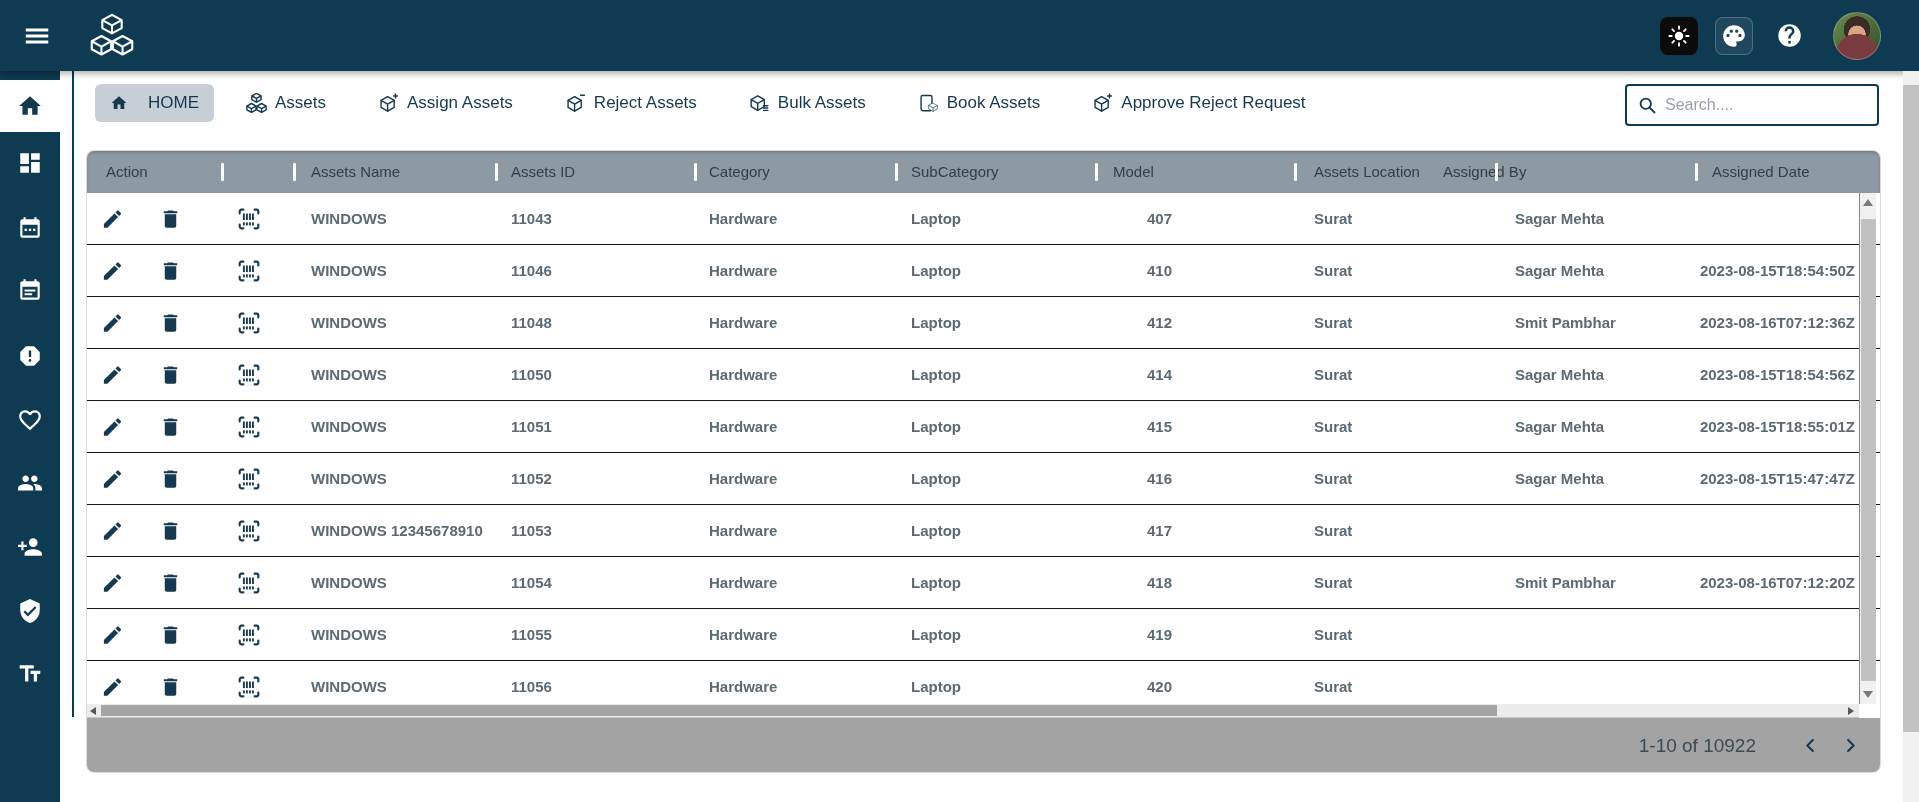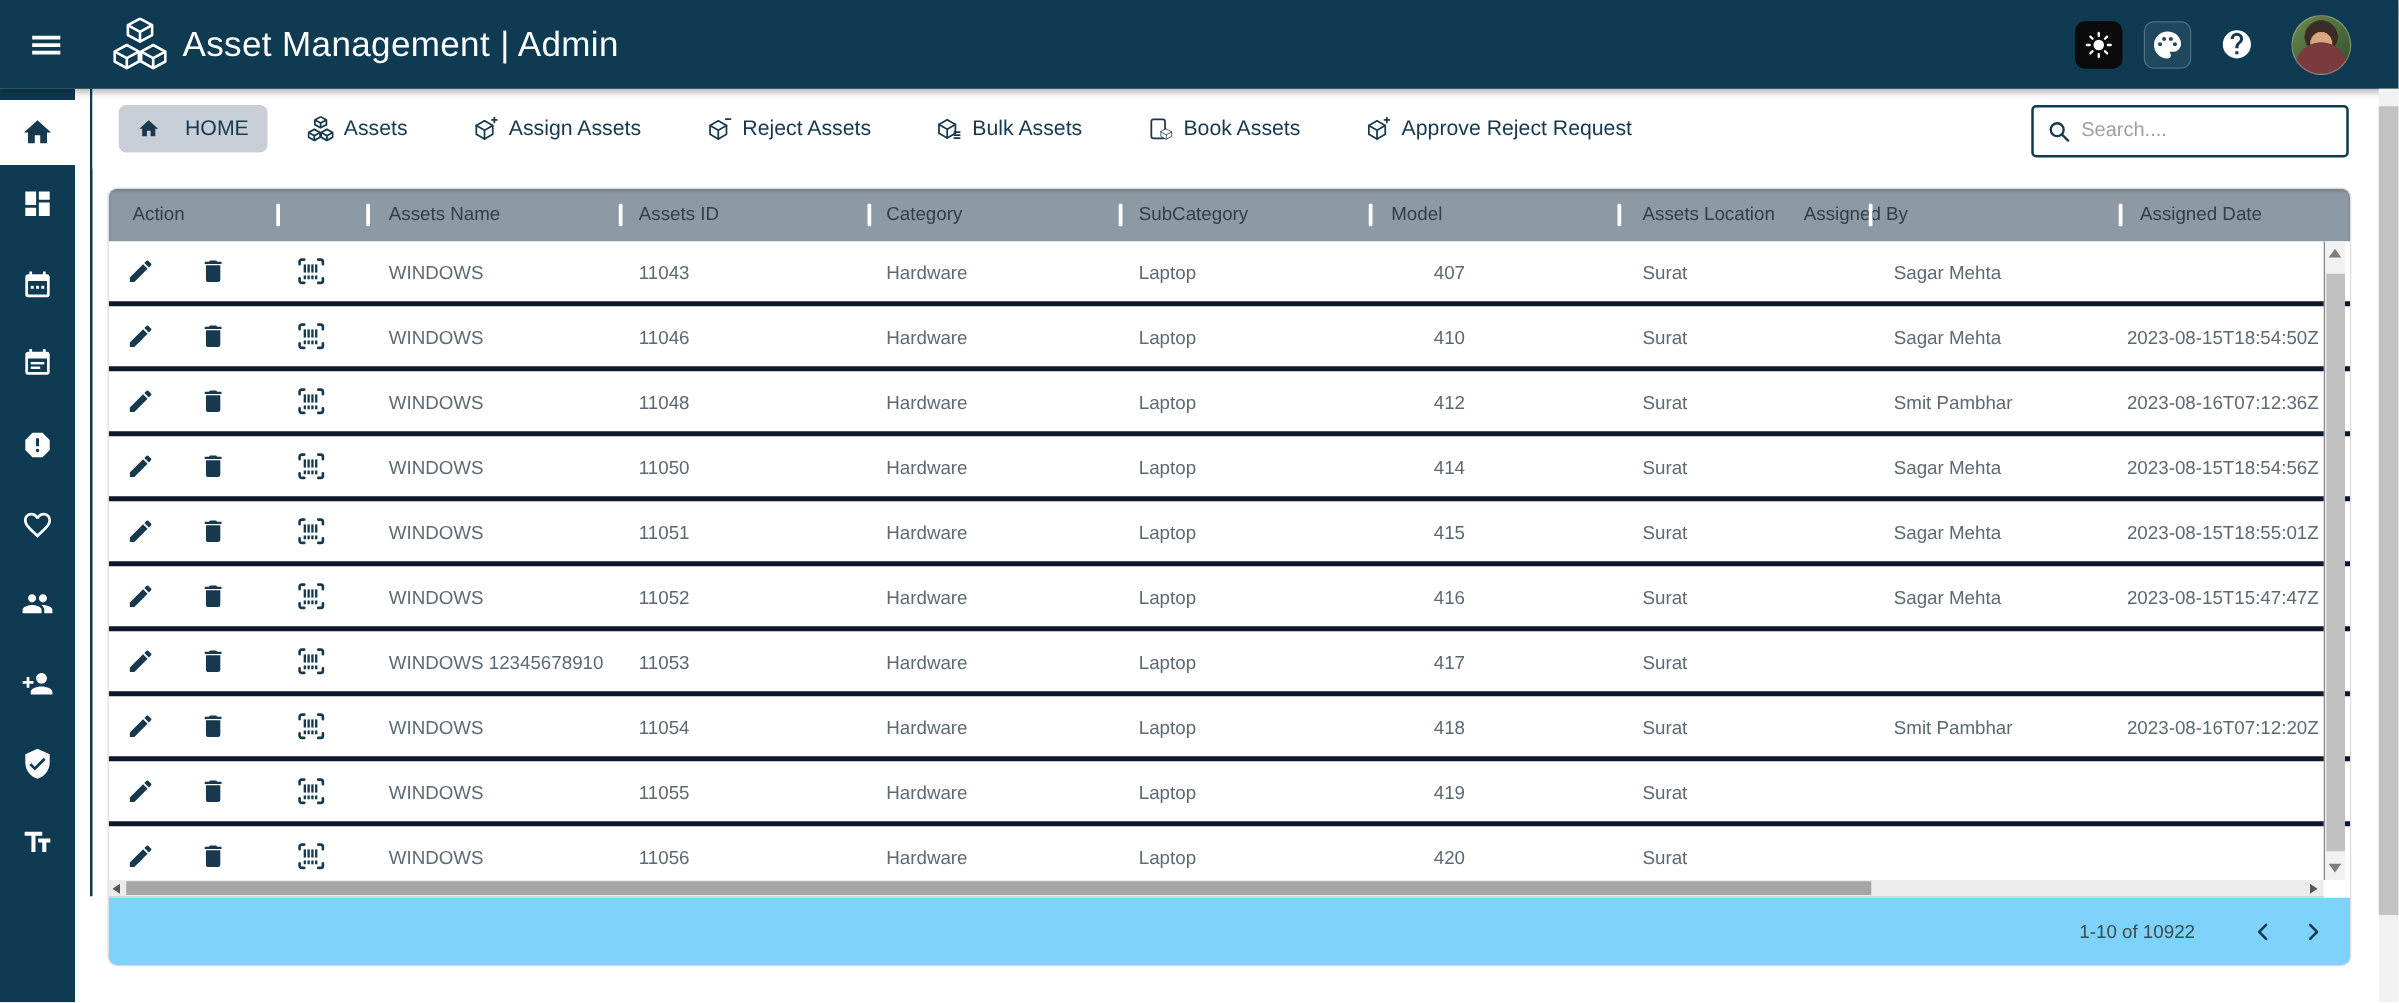--- a/index.html
+++ b/index.html
@@ -50,21 +50,21 @@
 
   
   .card { position:absolute; left:86px; top:150px; width:1795px; height:623px;
           border:1px solid #dcdcdc; border-radius:8px; background:#fff; overflow:hidden; z-index:15; }
   .thead { position:relative; height:42px; background:#8d99a3;
            box-shadow:inset 0 2px 3px rgba(0,0,0,.18); }
   .th { position:absolute; top:0; line-height:42px; font-size:15px; color:#333f47; white-space:nowrap; }
   .sep { position:absolute; top:12px; width:3px; height:18px; background:#fff; border-radius:1px; }
 
   .tviewport { position:relative; height:511px; overflow:hidden; }
-  .trow { position:relative; height:52px; border-bottom:4px solid #0f172a; }
+  .trow { position:relative; height:52px; border-bottom:1px solid #0f172a;font-weight:bold; }
   .cell { position:absolute; top:0; line-height:51px; font-size:15px; color:#5d6a73; white-space:nowrap; }
   .c-name{left:224px} .c-id{left:424px} .c-cat{left:622px} .c-sub{left:824px}
   .c-model{left:1060px} .c-loc{left:1227px} .c-by{left:1428px}
   .c-date{left:1590px; width:178px; text-align:right;}
   .icon-btn { position:absolute; top:50%; transform:translateY(-50%); color:#16394f;
               background:none; border:none; cursor:pointer; display:flex; }
   .b-edit{left:14px} .b-trash{left:72px} .b-code{left:148px}
 
   
   .vscroll { position:absolute; right:4px; top:0; width:17px; height:511px;
@@ -83,21 +83,21 @@
   .tri-left { position:absolute; left:3px; top:3px; width:0; height:0;
               border-top:4.5px solid transparent; border-bottom:4.5px solid transparent;
               border-right:6px solid #555; cursor:pointer; }
   .tri-right { position:absolute; right:26px; top:3px; width:0; height:0;
               border-top:4.5px solid transparent; border-bottom:4.5px solid transparent;
               border-left:6px solid #555; cursor:pointer; }
   .hcorner { position:absolute; right:0; top:0; width:21px; height:14px; background:#fff; }
 
   
   .pager { height:55px; display:flex; align-items:center; justify-content:flex-end;
-           padding-right:10px; font-size:15px; color:#3c4a52; background:#7dd3fc; }
+           padding-right:10px; font-size:19px; color:#3c4a52; background:#a3a3a3; }
   .pager-label { margin-right:34px; }
   .pg-btn { width:40px; height:40px; display:flex; align-items:center; justify-content:center;
             background:none; border:none; cursor:pointer; color:#16394f; }
 
   
   .page-vscroll { position:absolute; right:0; top:71px; width:16px; height:731px; background:#f1f1f1; z-index:50; }
   .page-vthumb { position:absolute; left:0; right:0; top:14px; height:647px; background:#c2c2c2; cursor:pointer; }
 
   svg { display:block; }
 </style>
@@ -123,21 +123,20 @@
         <g transform="translate(2,25)">
             <path d="M11 0 L22 6 V15 L11 21 L0 15 V6 Z"></path>
             <path d="M0 6 L11 12 L22 6 M11 12 V21"></path>
           </g>
         <g transform="translate(26,25)">
             <path d="M11 0 L22 6 V15 L11 21 L0 15 V6 Z"></path>
             <path d="M0 6 L11 12 L22 6 M11 12 V21"></path>
           </g>
       </svg>
     </span>
-    <h1 class="app-title">Asset Management | Admin</h1>
 
     <div class="bar-right">
       <button class="hbtn theme">
         <span>
           <svg viewBox="0 0 24 24" width="22" height="22">
             <circle cx="12" cy="12" r="4.6" fill="#fff"></circle>
             <g stroke="#fff" stroke-width="2" stroke-linecap="round">
               <path d="M12 1.5v2.6M12 19.9v2.6M1.5 12h2.6M19.9 12h2.6M4.7 4.7l1.9 1.9M17.4 17.4l1.9 1.9M19.3 4.7l-1.9 1.9M6.6 17.4l-1.9 1.9"></path>
             </g>
           </svg>

